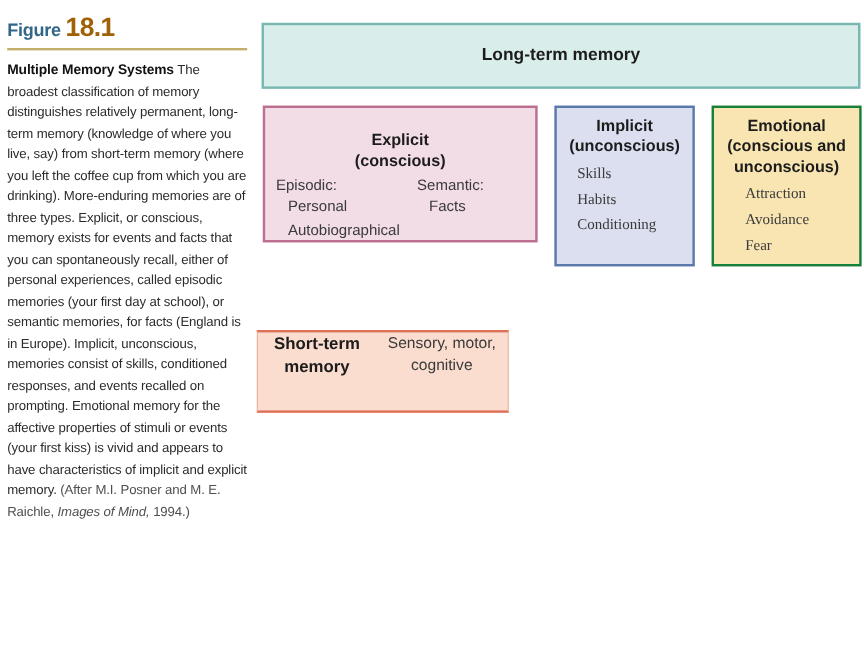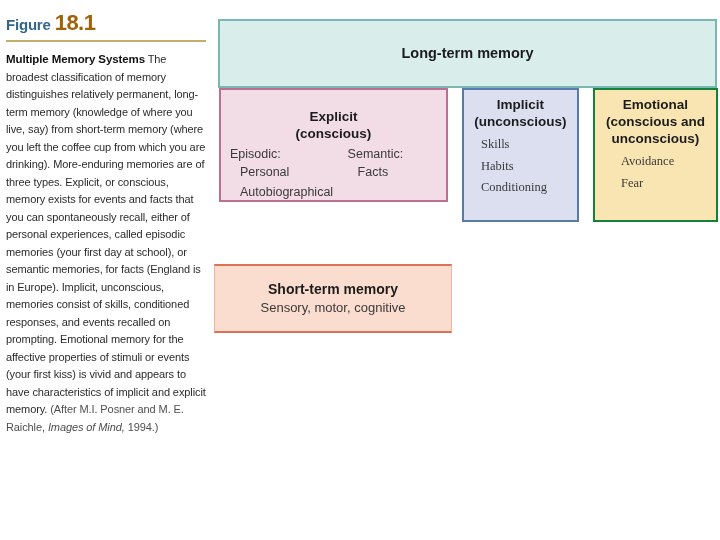--- a/index.html
+++ b/index.html
@@ -16,21 +16,21 @@
   .rule { height:2px; background:#c2b06a; margin:4px 0 9px 0; width:200px; }
   .caption { font-size:11px; line-height:17.5px; color:#2b2b2b; margin:0; letter-spacing:-0.1px; }
   .caption .lead { font-size:11.5px; color:#111; }
   .caption .cite { color:#4f4f4f; }
 
   
   .box { position:absolute; box-sizing:border-box; }
   .box-title { font-weight:bold; font-size:13.5px; line-height:17px; color:#1c1c1c; text-align:center; }
 
   .long-term {
-    left:218px; top:19px; width:499px; height:69px;
+    left:218px; top:19px; width:499px; height:55px;
     background:#d9edea; border:2px solid #79b8b1;
     display:flex; align-items:center; justify-content:center;
   }
   .long-term .box-title { font-size:14.5px; }
 
   .explicit {
     left:219px; top:88px; width:229px; height:114px;
     background:#f2dce6; border:2px solid #bd6f91; padding-top:18px;
   }
   .cols { display:flex; padding:3px 6px 0 9px; font-size:12.5px; color:#3a3a3a; }
@@ -48,25 +48,25 @@
   .list-item { line-height:21.5px;font-family:Liberation Serif, serif; }
 
   .emotional {
     left:593px; top:88px; width:125px; height:134px;
     background:#f8e5b2; border:2px solid #15803d; padding-top:6px;
   }
   .emotional .box-title { padding:0 4px; }
   .emotional .list { padding-left:26px; }
 
   .short-term {
-    left:214px; top:264px; width:238px; height:69px;
+    left:214px; top:275px; width:210px; height:69px;
     background:#fbddcf;
     border-top:2px solid #dc7158; border-bottom:2px solid #dc7158;
     border-left:1px solid #efb5a4; border-right:1px solid #efb5a4;
-    display:flex; flex-direction:column; justify-content:center;
+    display:flex; flex-direction:row; justify-content:center;
   }
   .short-term .box-title { font-size:14px; line-height:19px; }
   .box-sub { font-size:13px; text-align:center; color:#3a3a3a; line-height:18px; }
 </style>
 </head>
 <body>
 
 <div class="page">
 
   <aside class="sidebar">
@@ -106,20 +106,21 @@
         <div class="list-item">Skills</div>
         <div class="list-item">Habits</div>
         <div class="list-item">Conditioning</div>
       </div>
     </div>
 
     <div class="box emotional">
       <div class="box-title">Emotional</div>
       <div class="box-title">(conscious and unconscious)</div>
       <div class="list">
+        <div class="list-item">Attraction</div>
         <div class="list-item">Avoidance</div>
         <div class="list-item">Fear</div>
       </div>
     </div>
 
     <div class="box short-term">
       <div class="box-title">Short-term memory</div>
       <div class="box-sub">Sensory, motor, cognitive</div>
     </div>
 

